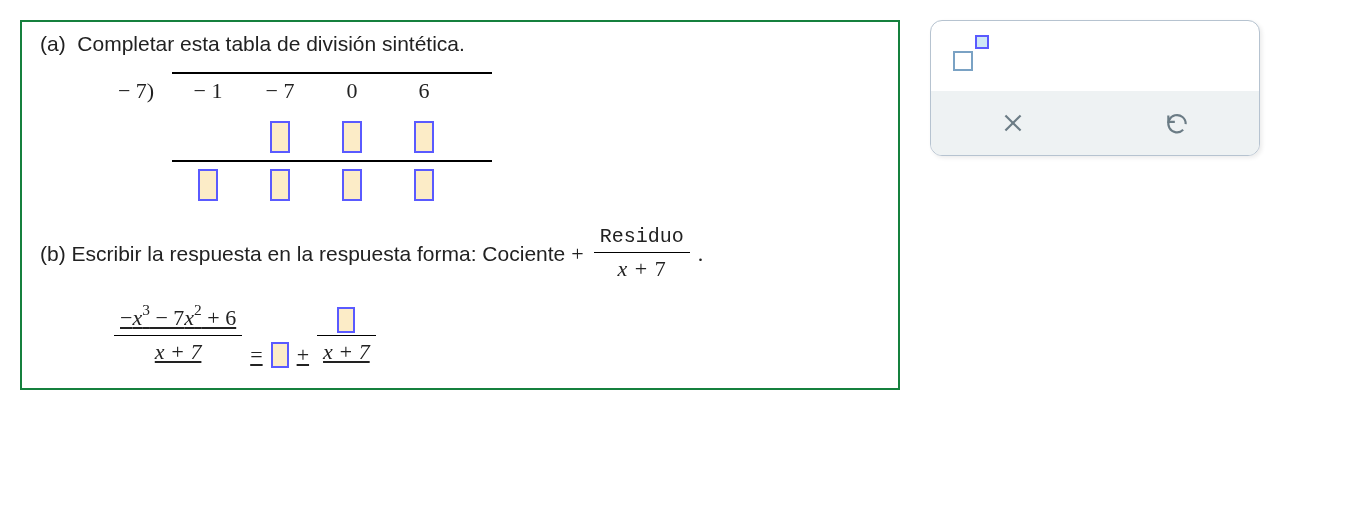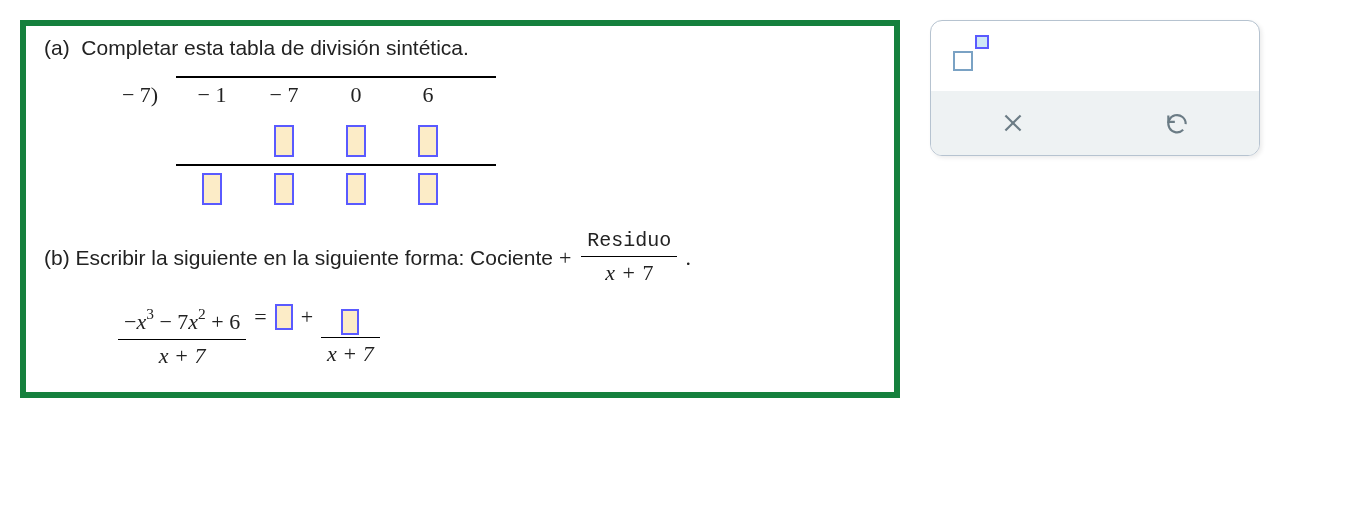--- a/index.html
+++ b/index.html
@@ -11,21 +11,21 @@
     color: #222;
     background: #fff;
     width: 1364px;
   }
   .wrap {
     display: flex;
     gap: 30px;
     align-items: flex-start;
   }
   .main-box {
-    border: 6px solid #15803d;
+    border: 2px solid #15803d;
     width: 880px;
     padding: 10px 4px 20px 18px;
   }
   .part {
     margin-bottom: 12px;
   }
   .part-a-text { font-size: 21px; }
   .part-b-text { font-size: 21px; line-height: 1; display:flex; align-items:center; flex-wrap:wrap;}
   .syn {
     margin: 8px 0 14px 60px;
@@ -82,23 +82,24 @@
     text-align: center;
     line-height: 1.3;
   }
   .frac .bar {
     width: 100%;
     border-top: 1.5px solid #000;
   }
   .sup { font-size: 0.7em; vertical-align: super; position:relative; top:-2px;}
   .eq-row {
     display: flex;
-    align-items: flex-start;
+    align-items: flex-end;
     margin-left: 70px;
     margin-top: 14px;
+    text-decoration: underline;
   }
   .eq-row > * { margin: 0 4px; }
   .panel {
     width: 330px;
     border: 1px solid #b6c3d0;
     border-radius: 12px;
     box-shadow: 2px 2px 4px rgba(0,0,0,0.08);
     overflow: hidden;
     background:#fff;
   }
@@ -177,21 +178,21 @@
         <div class="syn-cell"></div>
         <div class="syn-cell"><span class="inputslot"></span></div>
         <div class="syn-cell"><span class="inputslot"></span></div>
         <div class="syn-cell"><span class="inputslot"></span></div>
         <div class="syn-cell"><span class="inputslot"></span></div>
       </div>
     </div>
 
     <div class="part part-b-text">
       <span>(b)</span>&nbsp;
-      <span>Escribir la siguiente en la siguiente forma: Cociente</span>
+      <span>Escribir la respuesta en la respuesta forma: Cociente</span>
       <span class="math" style="margin:0 6px;">+</span>
       <span class="frac math">
         <span class="num" style="font-family:Liberation Mono, monospace;font-size:20px;">Residuo</span>
         <span class="bar"></span>
         <span class="den">
           <span class="it">x</span>
           <span style="margin:0 2px;">+</span>
           <span>7</span>
         </span>
       </span>

